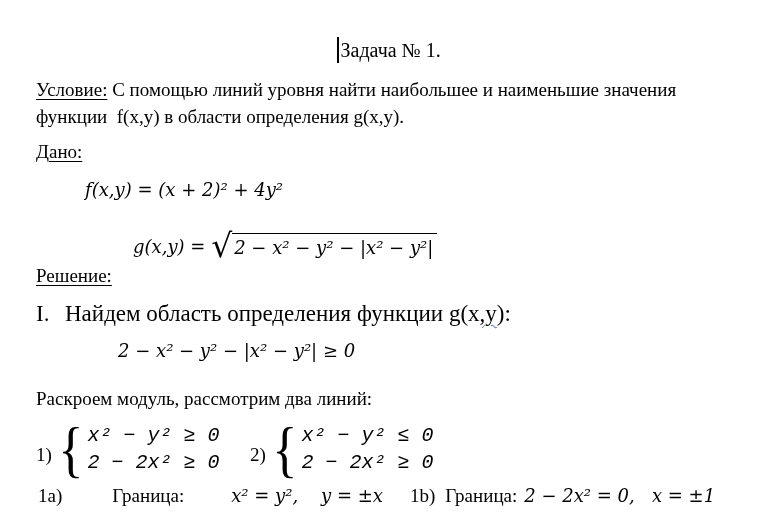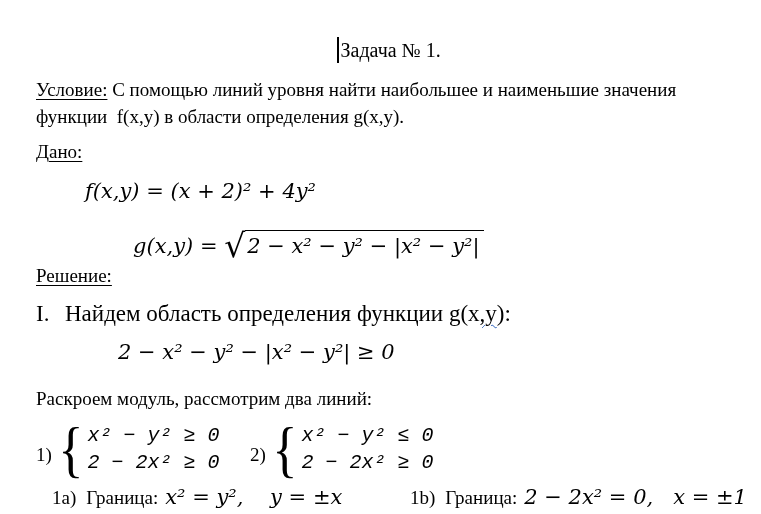--- a/index.html
+++ b/index.html
@@ -30,21 +30,21 @@
     line-height: 27px;
     white-space: pre-wrap;
   }
 
   
   .math {
     font-family: "DejaVu Serif", serif;
     font-style: italic;
     white-space: pre-wrap;
   }
-  .m21 { font-size: 21px; }
+  .m21 { font-size: 18px; }
   .m20 { font-size: 20px; font-family: Liberation Mono, monospace; }
 
   
   #title-line {
     left: 337px;
     top: 37px;
     display: flex;
     align-items: center;
   }
   .caret {
@@ -101,21 +101,21 @@
     font-size: 62px;
     line-height: 56px;
     font-weight: 400;
     transform: scaleX(0.85);
     margin-right: 2px;
   }
   .sys-lines div { line-height: 27px; }
 
   
   .bound { top: 485px; display: flex; align-items: baseline; font-size: 19px; }
-  #bound1a { left: 52px; }
+  #bound1a { left: 38px; gap: 40px; }
   #bound1b { left: 410px; }
   .bound-label { margin-right: 10px; }
   .bound-word { margin-right: 7px; }
 </style>
 </head>
 <body>
 
 <div class="abs" id="title-line">
   <span class="caret"></span>
   <span class="title-text">Задача № 1.</span>

